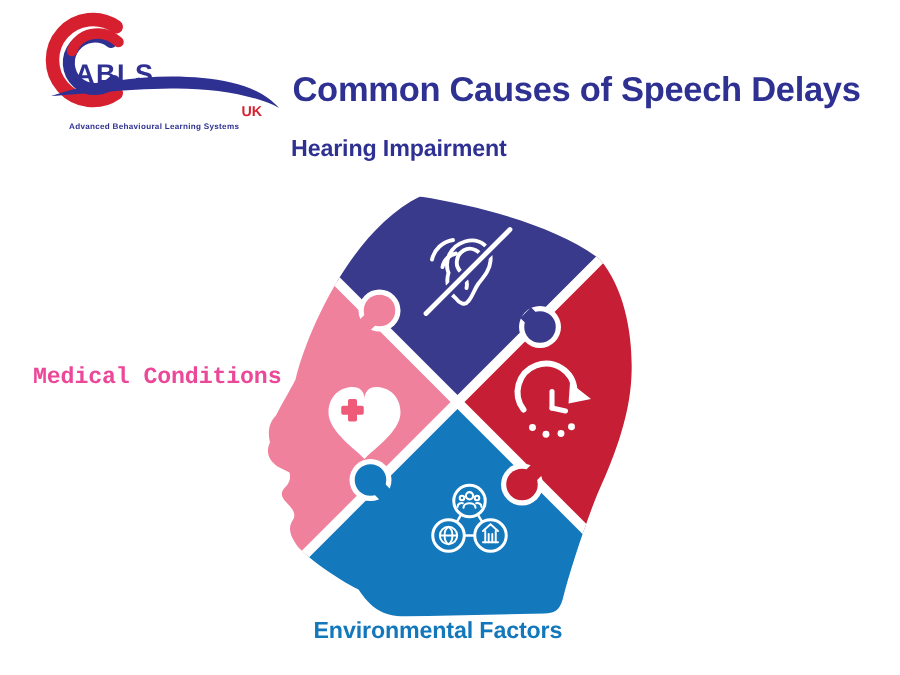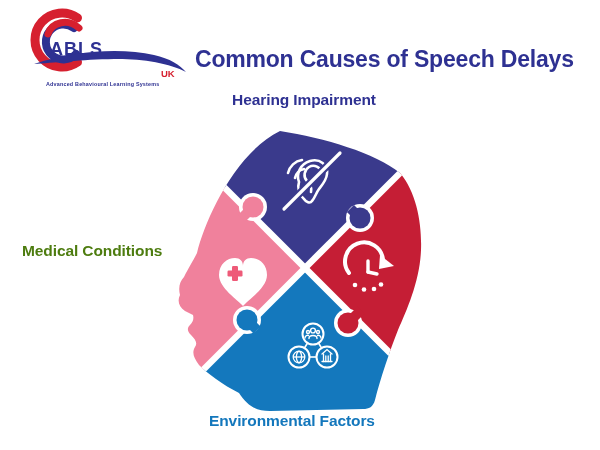--- a/index.html
+++ b/index.html
@@ -7,22 +7,22 @@
     position:relative;width:600px;height:450px;background:#ffffff;overflow:hidden;
     font-family:"Liberation Sans",sans-serif;
   }
   .page-title{
     position:absolute;left:195px;top:46px;width:380px;text-align:left;
     font-size:23px;font-weight:800;color:#2e3192;letter-spacing:-0.2px;
   }
   .piece-label{
     position:absolute;font-size:15.5px;font-weight:800;letter-spacing:-0.1px;white-space:nowrap;
   }
-  .label-top{left:194px;top:91px;width:220px;text-align:center;color:#2e3192;}
-  .label-left{left:22px;top:242px;color:#4d7c0f;}
+  .label-top{left:194px;top:91px;width:220px;color:#2e3192;}
+  .label-left{left:22px;top:242px;color:#ec4899;font-family:Liberation Mono, monospace;}
   .label-right{left:424px;top:252px;color:#c41e35;}
   .label-bottom{left:209px;top:412px;width:220px;color:#1377bc;}
   .logo{position:absolute;left:22px;top:6px;width:170px;height:84px;}
   .head-wrap{position:absolute;left:135px;top:115px;width:310px;height:300px;}
   svg{display:block;}
 </style>
 </head>
 <body>
 
 <div class="canvas">

